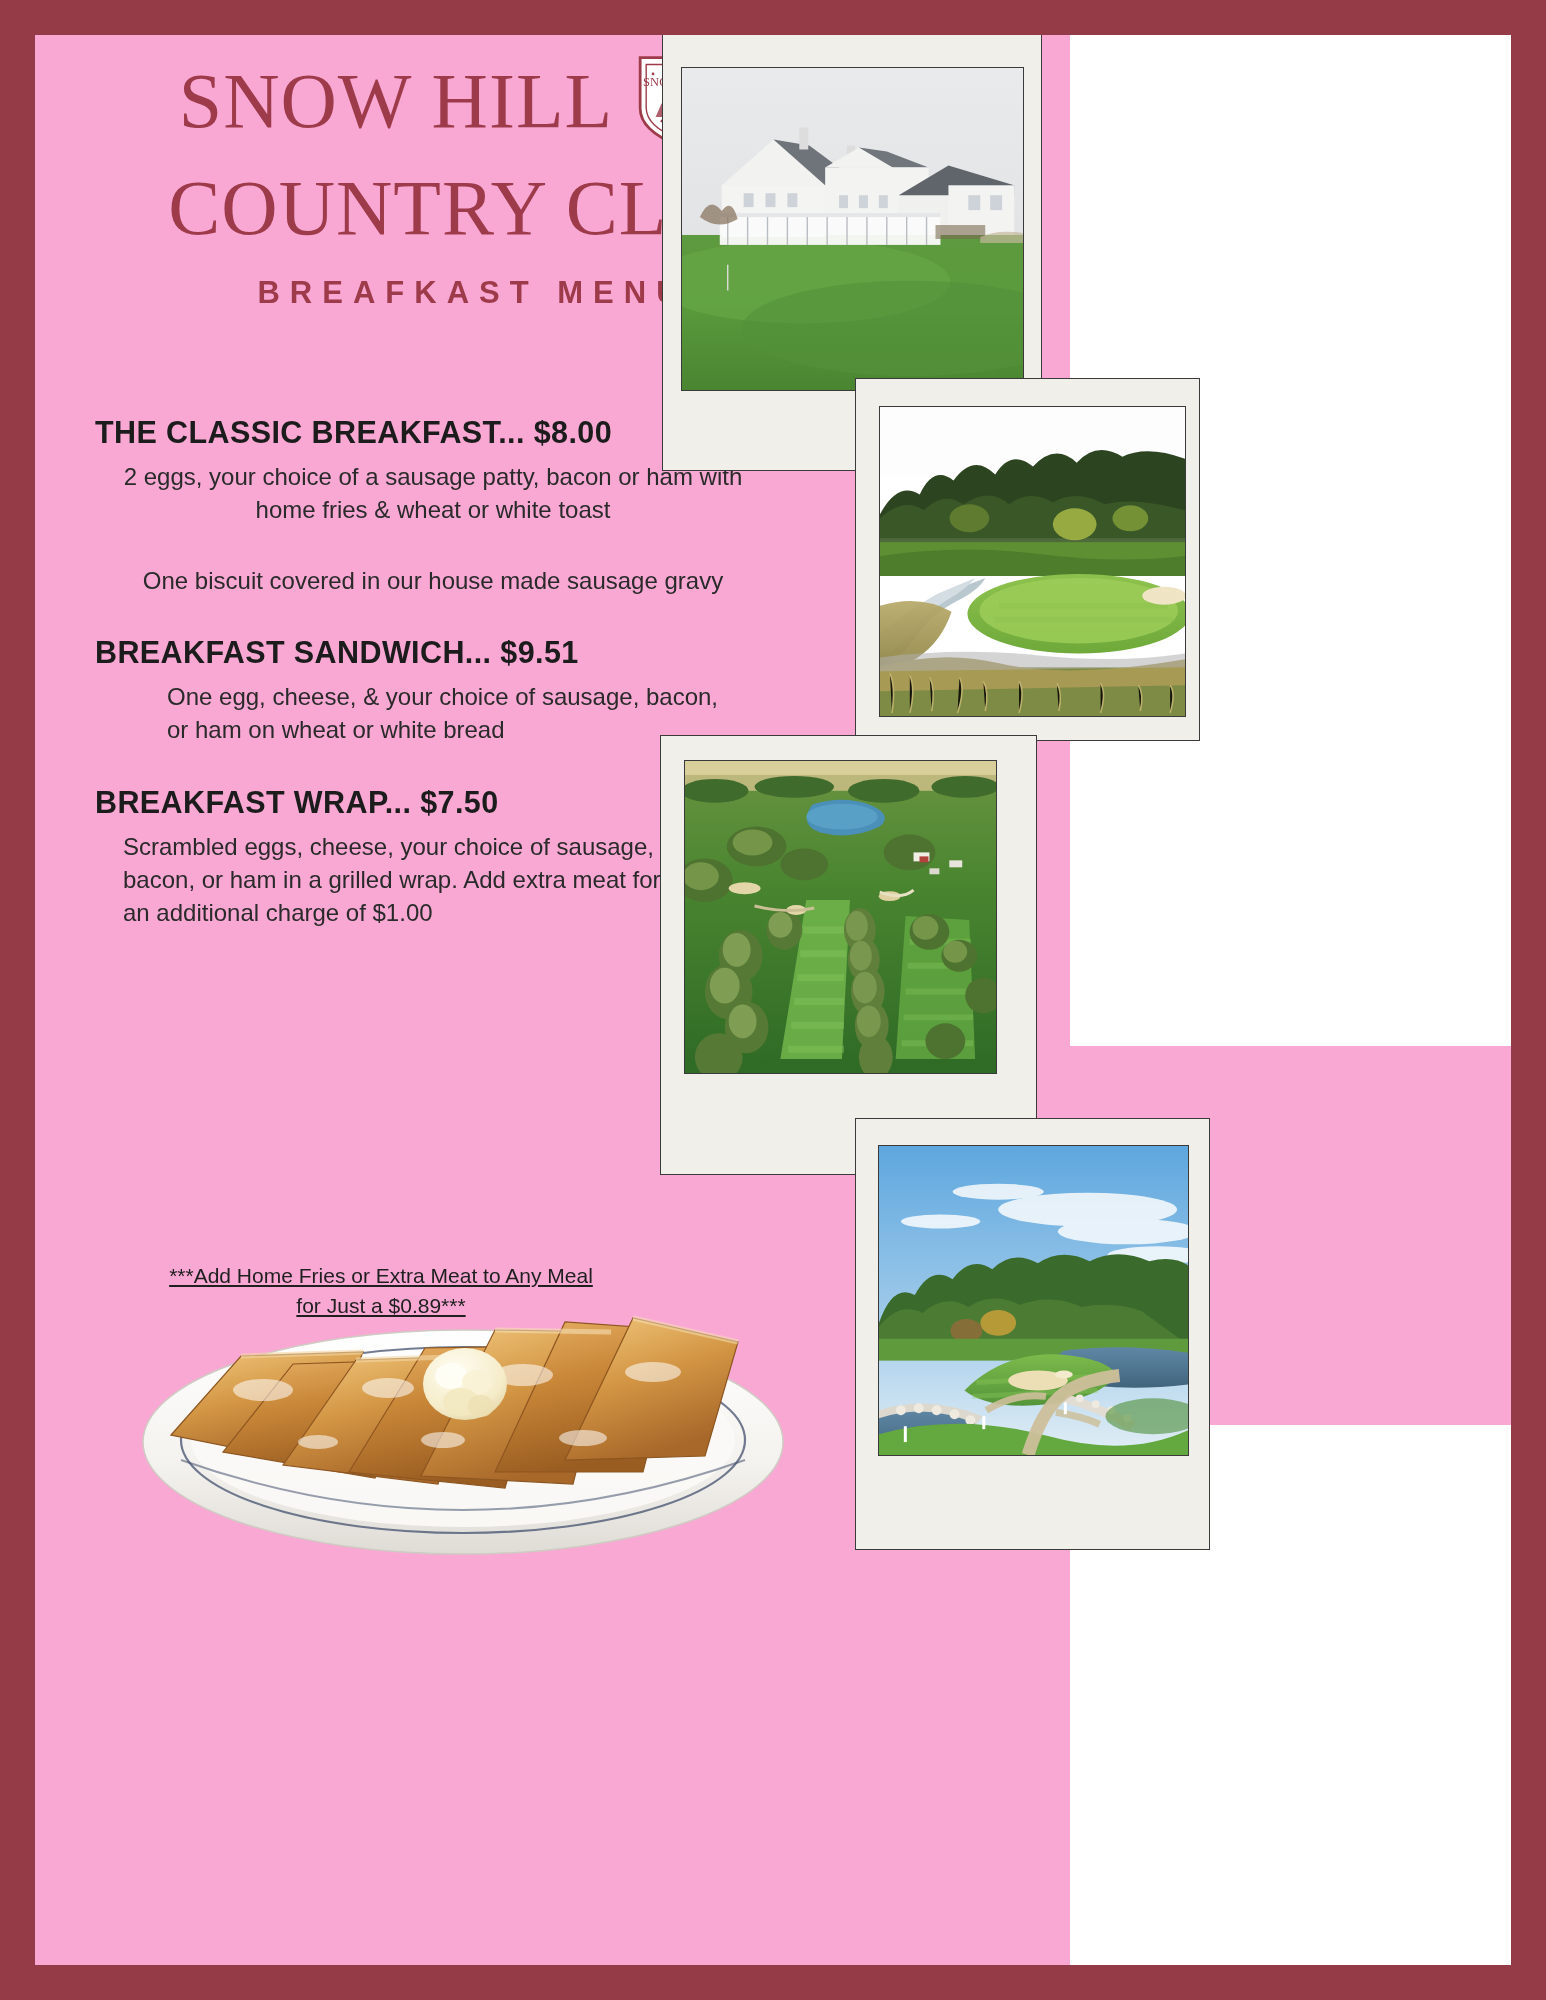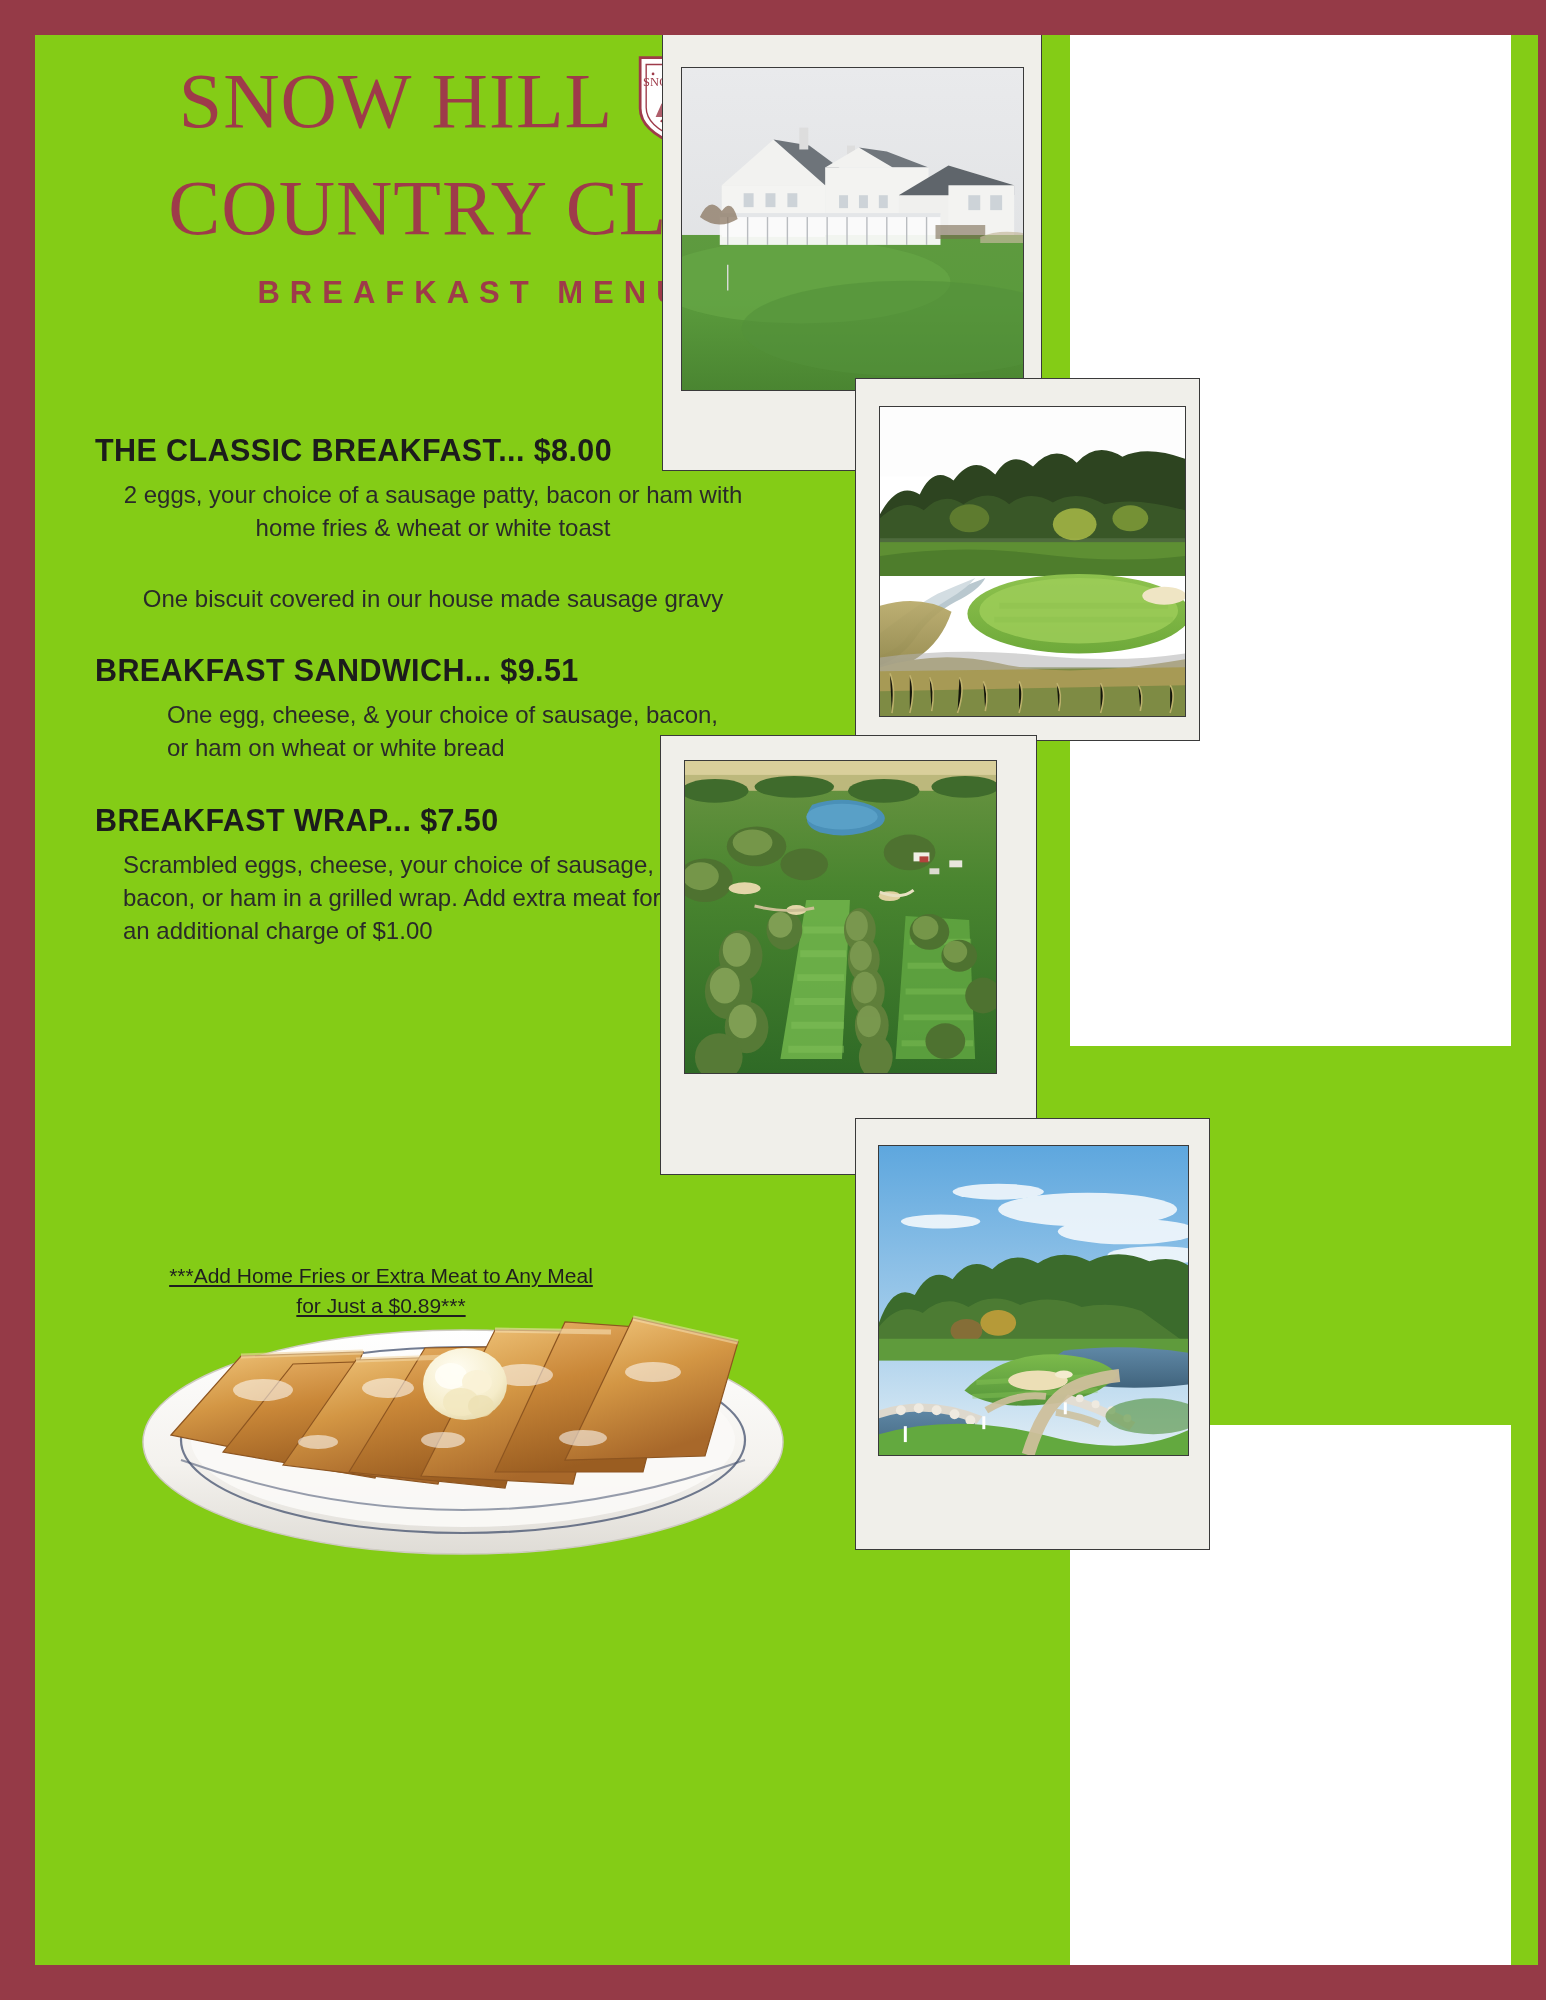--- a/index.html
+++ b/index.html
@@ -9,23 +9,22 @@
     font-family:"Liberation Sans", sans-serif;
     overflow:hidden;
     position:relative;
   }
 
   
   #page{
     position:absolute;
     left:35px; top:35px;
     width:1476px; height:1930px;
-    background:#84cc16;
+    background:#f9a8d4;
     overflow:hidden;
-    padding-left:27px;
   }
 
   
   #page-right-ext{
     position:absolute;
     left:1035px; top:0px;
     width:441px; height:1011px;
     background:#ffffff;
   }
   #page-right-ext2{
@@ -75,21 +74,21 @@
 
   
   .crest{ width:86px;height:92px;display:inline-block;flex:0 0 auto;}
 
   
   #menu{
     position:absolute;
     left:26px; top:380px;
     width:790px;
   }
-  .item{ margin-bottom:38px;margin-top:18px; }
+  .item{ margin-bottom:38px; }
   .item-title{
     color:#1c1c1c;
     font-size:30.5px;
     font-weight:bold;
     letter-spacing:0.4px;
     margin:0 0 10px 34px;
     white-space:nowrap;
   }
   .item-desc{
     color:#2a2a2a;

